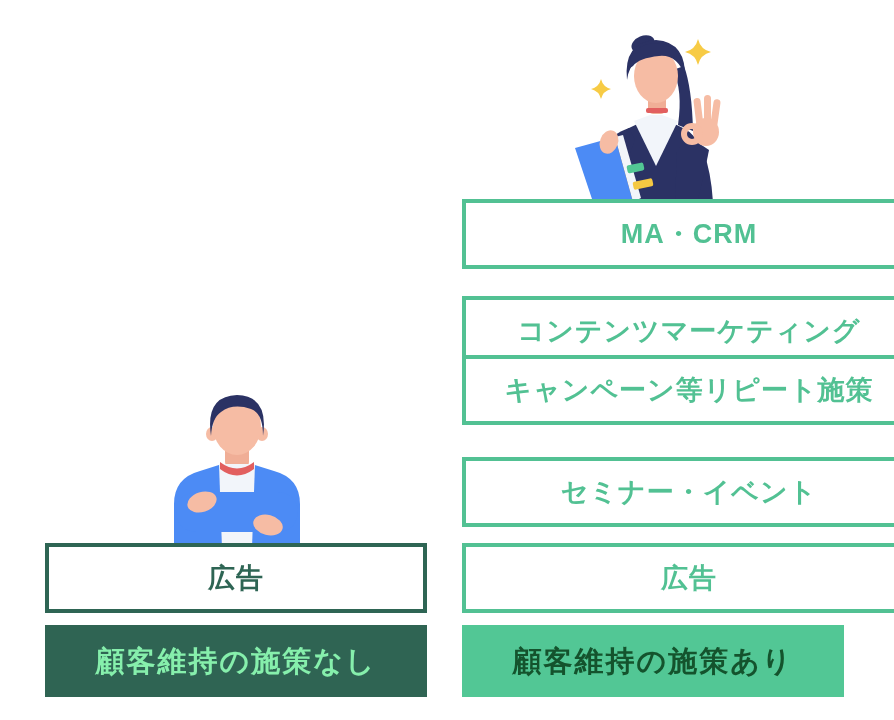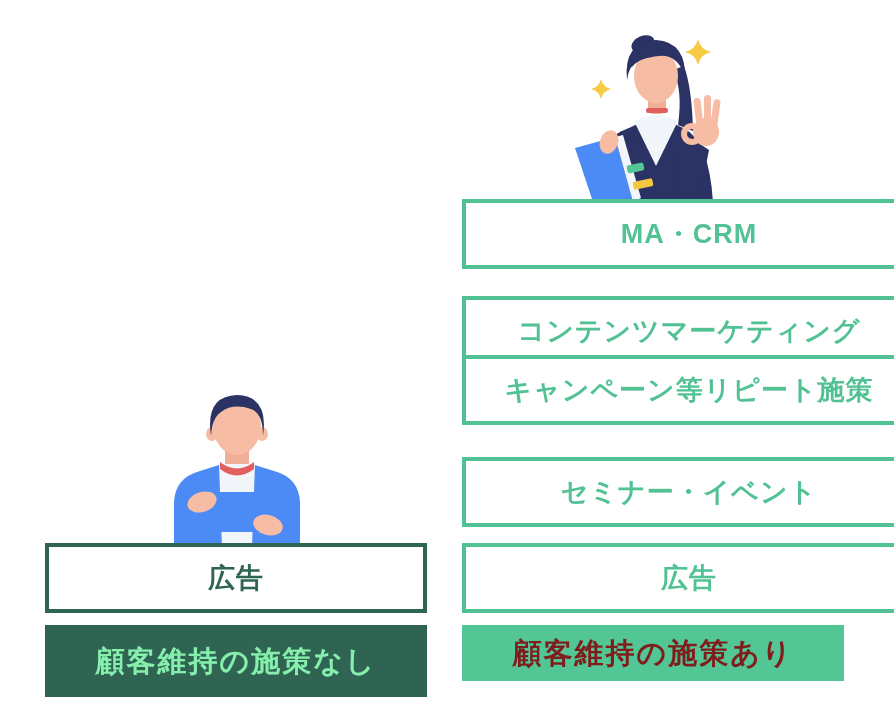--- a/index.html
+++ b/index.html
@@ -49,23 +49,23 @@
     letter-spacing:1px;
   }
   .fill-dark{
     width:382px;height:72px;left:45px;top:625px;
     background:var(--dark-fill);
     color:#86efac;
     font-size:29px;
     letter-spacing:2px;
   }
   .fill-green{
-    width:382px;height:56px;left:462px;top:625px;
+    width:382px;height:72px;left:462px;top:625px;
     background:var(--green-fill);
-    color:#7f1d1d;
+    color:#14532d;
     font-size:29px;
     letter-spacing:2px;
   }
 </style>
 </head>
 <body>
 
 <div class="canvas">
 
   <svg class="person-svg" style="left:160px;top:390px;" width="154" height="158" viewBox="0 0 154 158">

